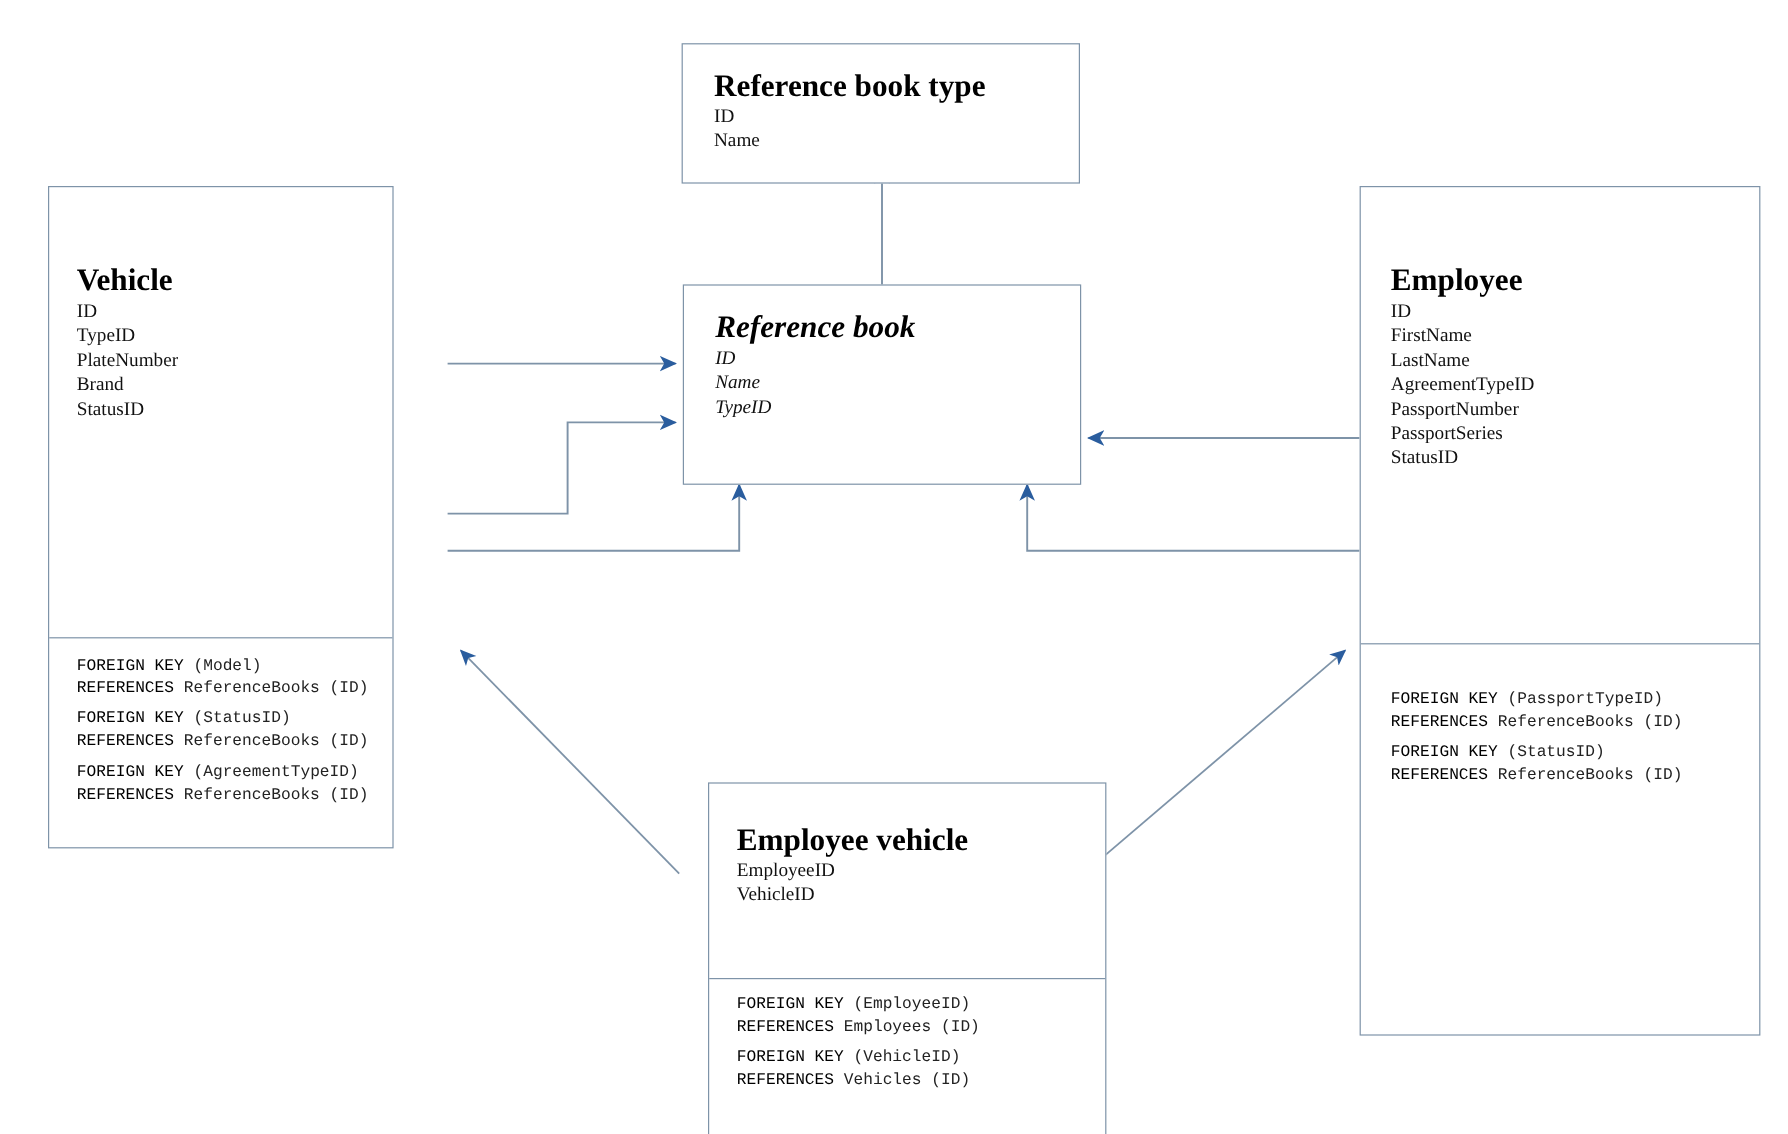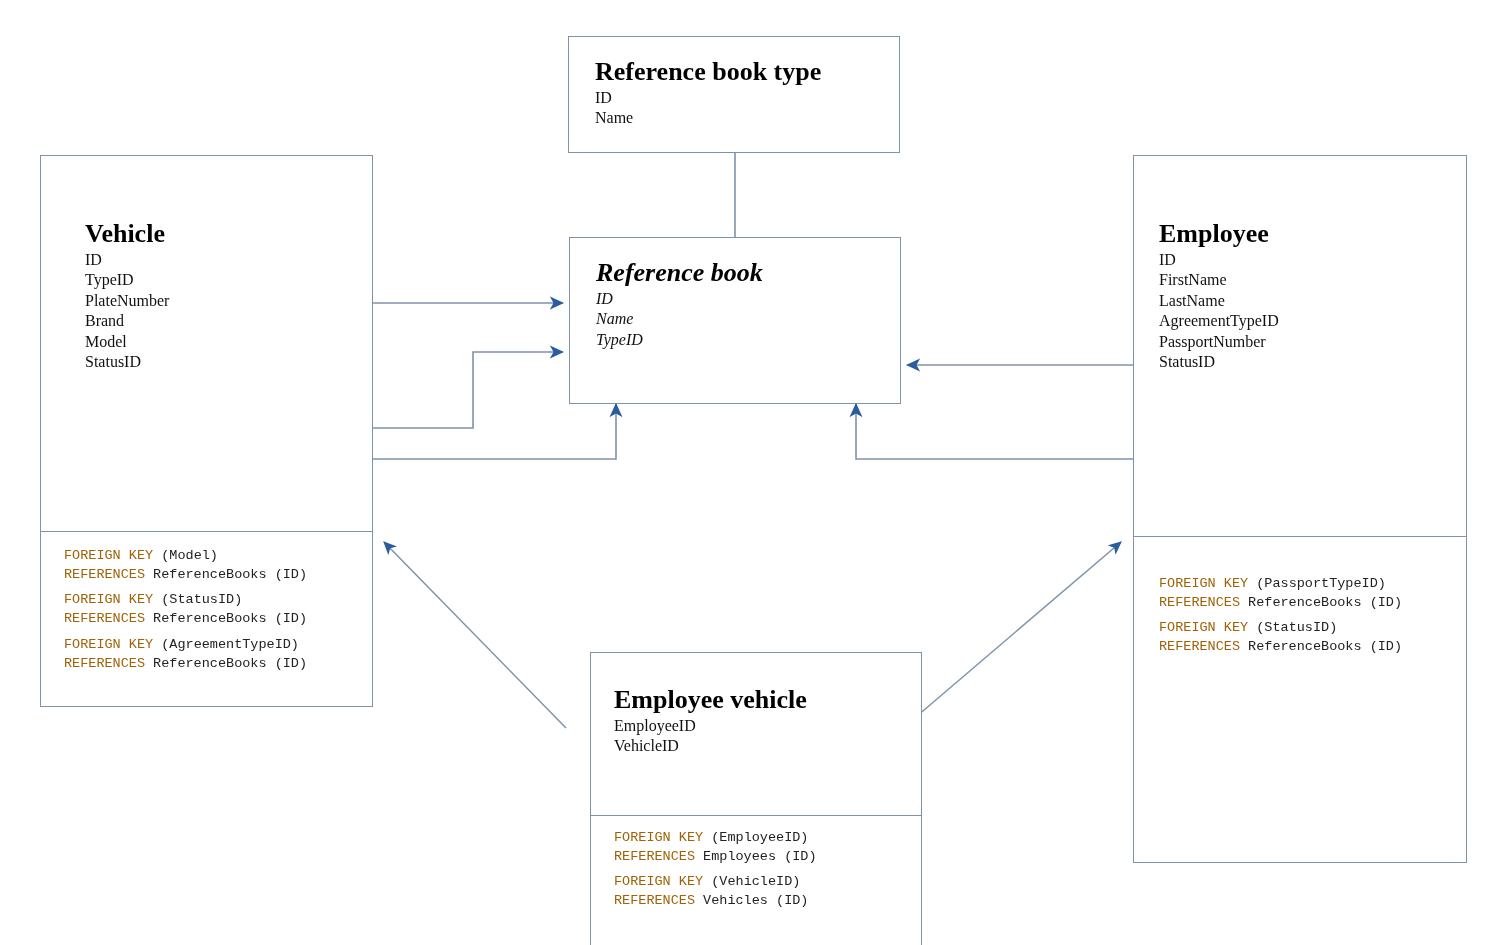--- a/index.html
+++ b/index.html
@@ -57,21 +57,21 @@
     border-top: 1.6px solid #7e93a8;
   }
   .fk-block {
     font-family: "Liberation Mono", "DejaVu Sans Mono", monospace;
     font-size: 13.5px;
     line-height: 1.42;
     color: #222222;
     white-space: nowrap;
   }
   .fk-kw {
-    color: #a16207;
+    color: #000000;
     text-align: right;
   }
   .fk-pair + .fk-pair {
     margin-top: 6px;
   }
 </style>
 </head>
 <body>
 
 <div id="canvas">
@@ -126,28 +126,27 @@
 
   <div class="entity" style="left:569px; top:237px; width:332px; height:167px;font-style:italic;">
     <div class="entity-body" style="padding:20px 0 0 26px;">
       <div class="entity-title">Reference book</div>
       <div class="attr">ID</div>
       <div class="attr">Name</div>
       <div class="attr">TypeID</div>
     </div>
   </div>
 
-  <div class="entity" style="left:40px; top:155px; width:333px; height:552px;padding-left:21px;">
+  <div class="entity" style="left:40px; top:155px; width:288px; height:552px;">
     <div class="entity-body" style="padding:63px 0 0 23px;">
       <div class="entity-title">Vehicle</div>
       <div class="attr">ID</div>
       <div class="attr">TypeID</div>
       <div class="attr">PlateNumber</div>
       <div class="attr">Brand</div>
-      <div class="attr">Model</div>
       <div class="attr">StatusID</div>
     </div>
     <div class="fk-divider" style="top:375px;"></div>
     <div class="fk-block" style="position:absolute; top:390px; left:23px;">
       <div class="fk-pair">
         <div><span class="fk-kw">FOREIGN KEY</span><span> (Model)</span></div>
         <div><span class="fk-kw">REFERENCES</span><span> ReferenceBooks (ID)</span></div>
       </div>
       <div class="fk-pair">
         <div><span class="fk-kw">FOREIGN KEY</span><span> (StatusID)</span></div>
@@ -161,20 +160,21 @@
   </div>
 
   <div class="entity" style="left:1133px; top:155px; width:334px; height:708px;">
     <div class="entity-body" style="padding:63px 0 0 25px;">
       <div class="entity-title">Employee</div>
       <div class="attr">ID</div>
       <div class="attr">FirstName</div>
       <div class="attr">LastName</div>
       <div class="attr">AgreementTypeID</div>
       <div class="attr">PassportNumber</div>
+      <div class="attr">PassportSeries</div>
       <div class="attr">StatusID</div>
     </div>
     <div class="fk-divider" style="top:380px;"></div>
     <div class="fk-block" style="position:absolute; top:418px; left:25px;">
       <div class="fk-pair">
         <div><span class="fk-kw">FOREIGN KEY</span><span> (PassportTypeID)</span></div>
         <div><span class="fk-kw">REFERENCES</span><span> ReferenceBooks (ID)</span></div>
       </div>
       <div class="fk-pair">
         <div><span class="fk-kw">FOREIGN KEY</span><span> (StatusID)</span></div>

